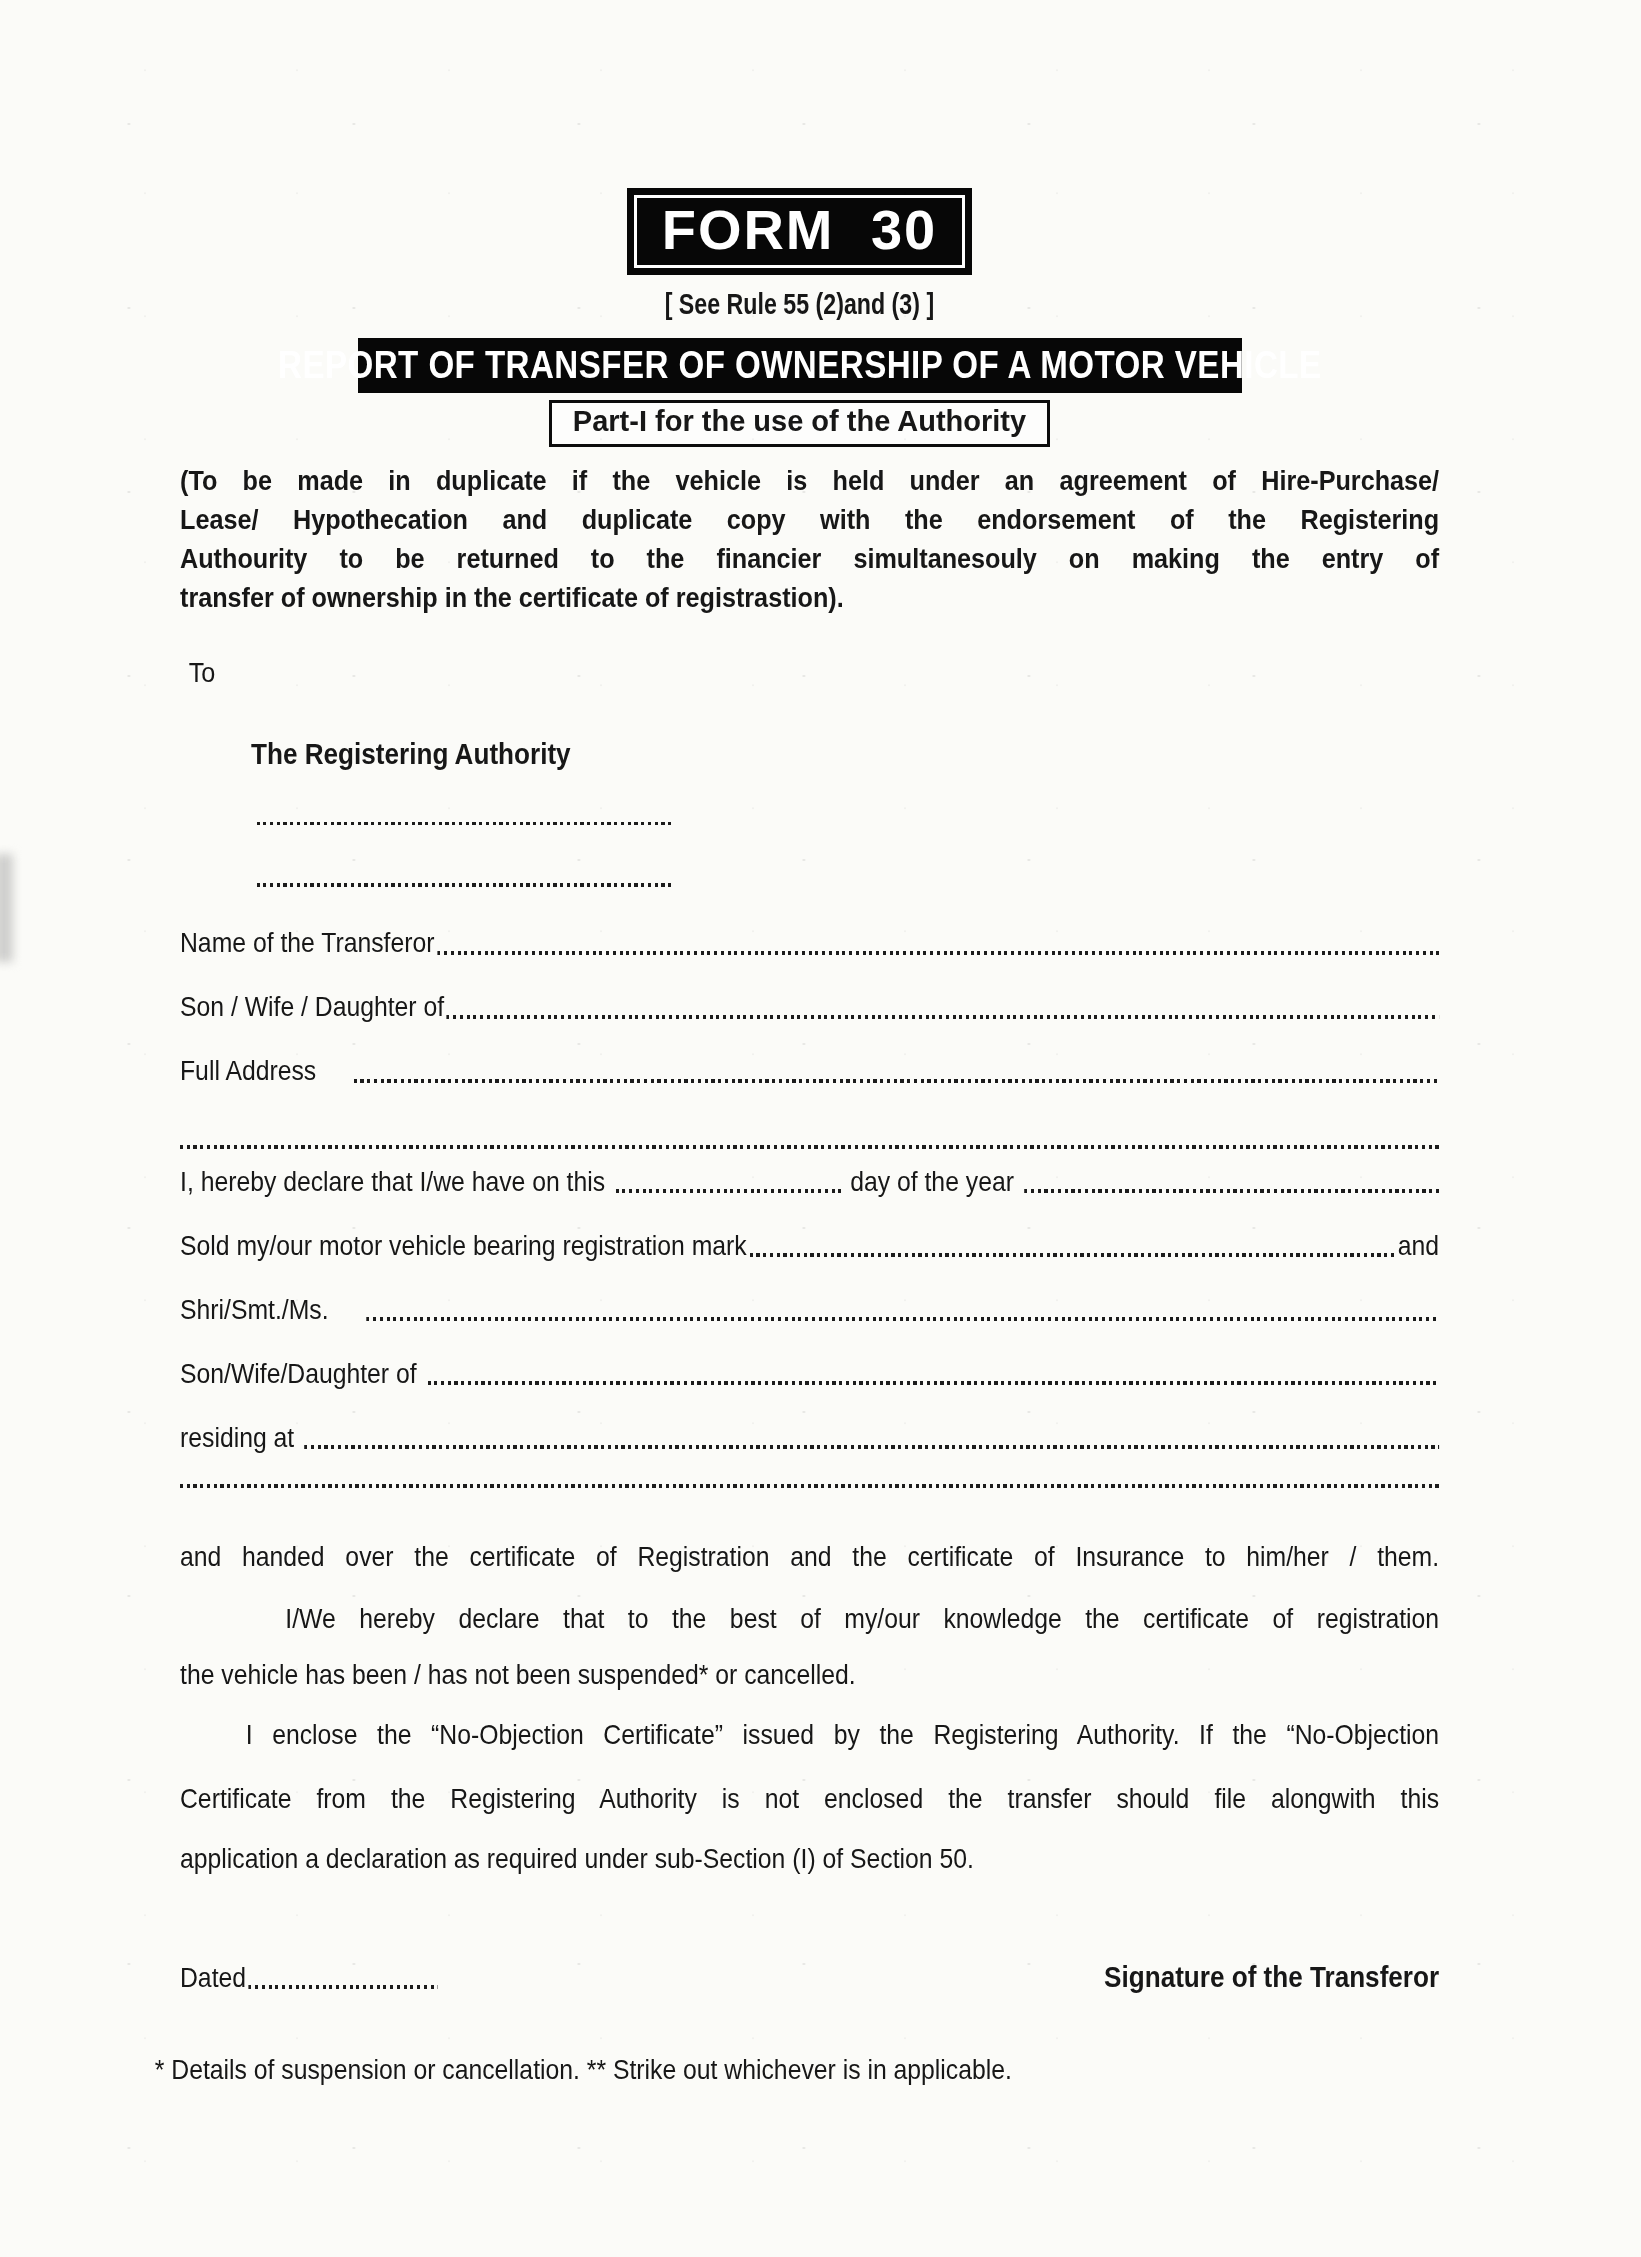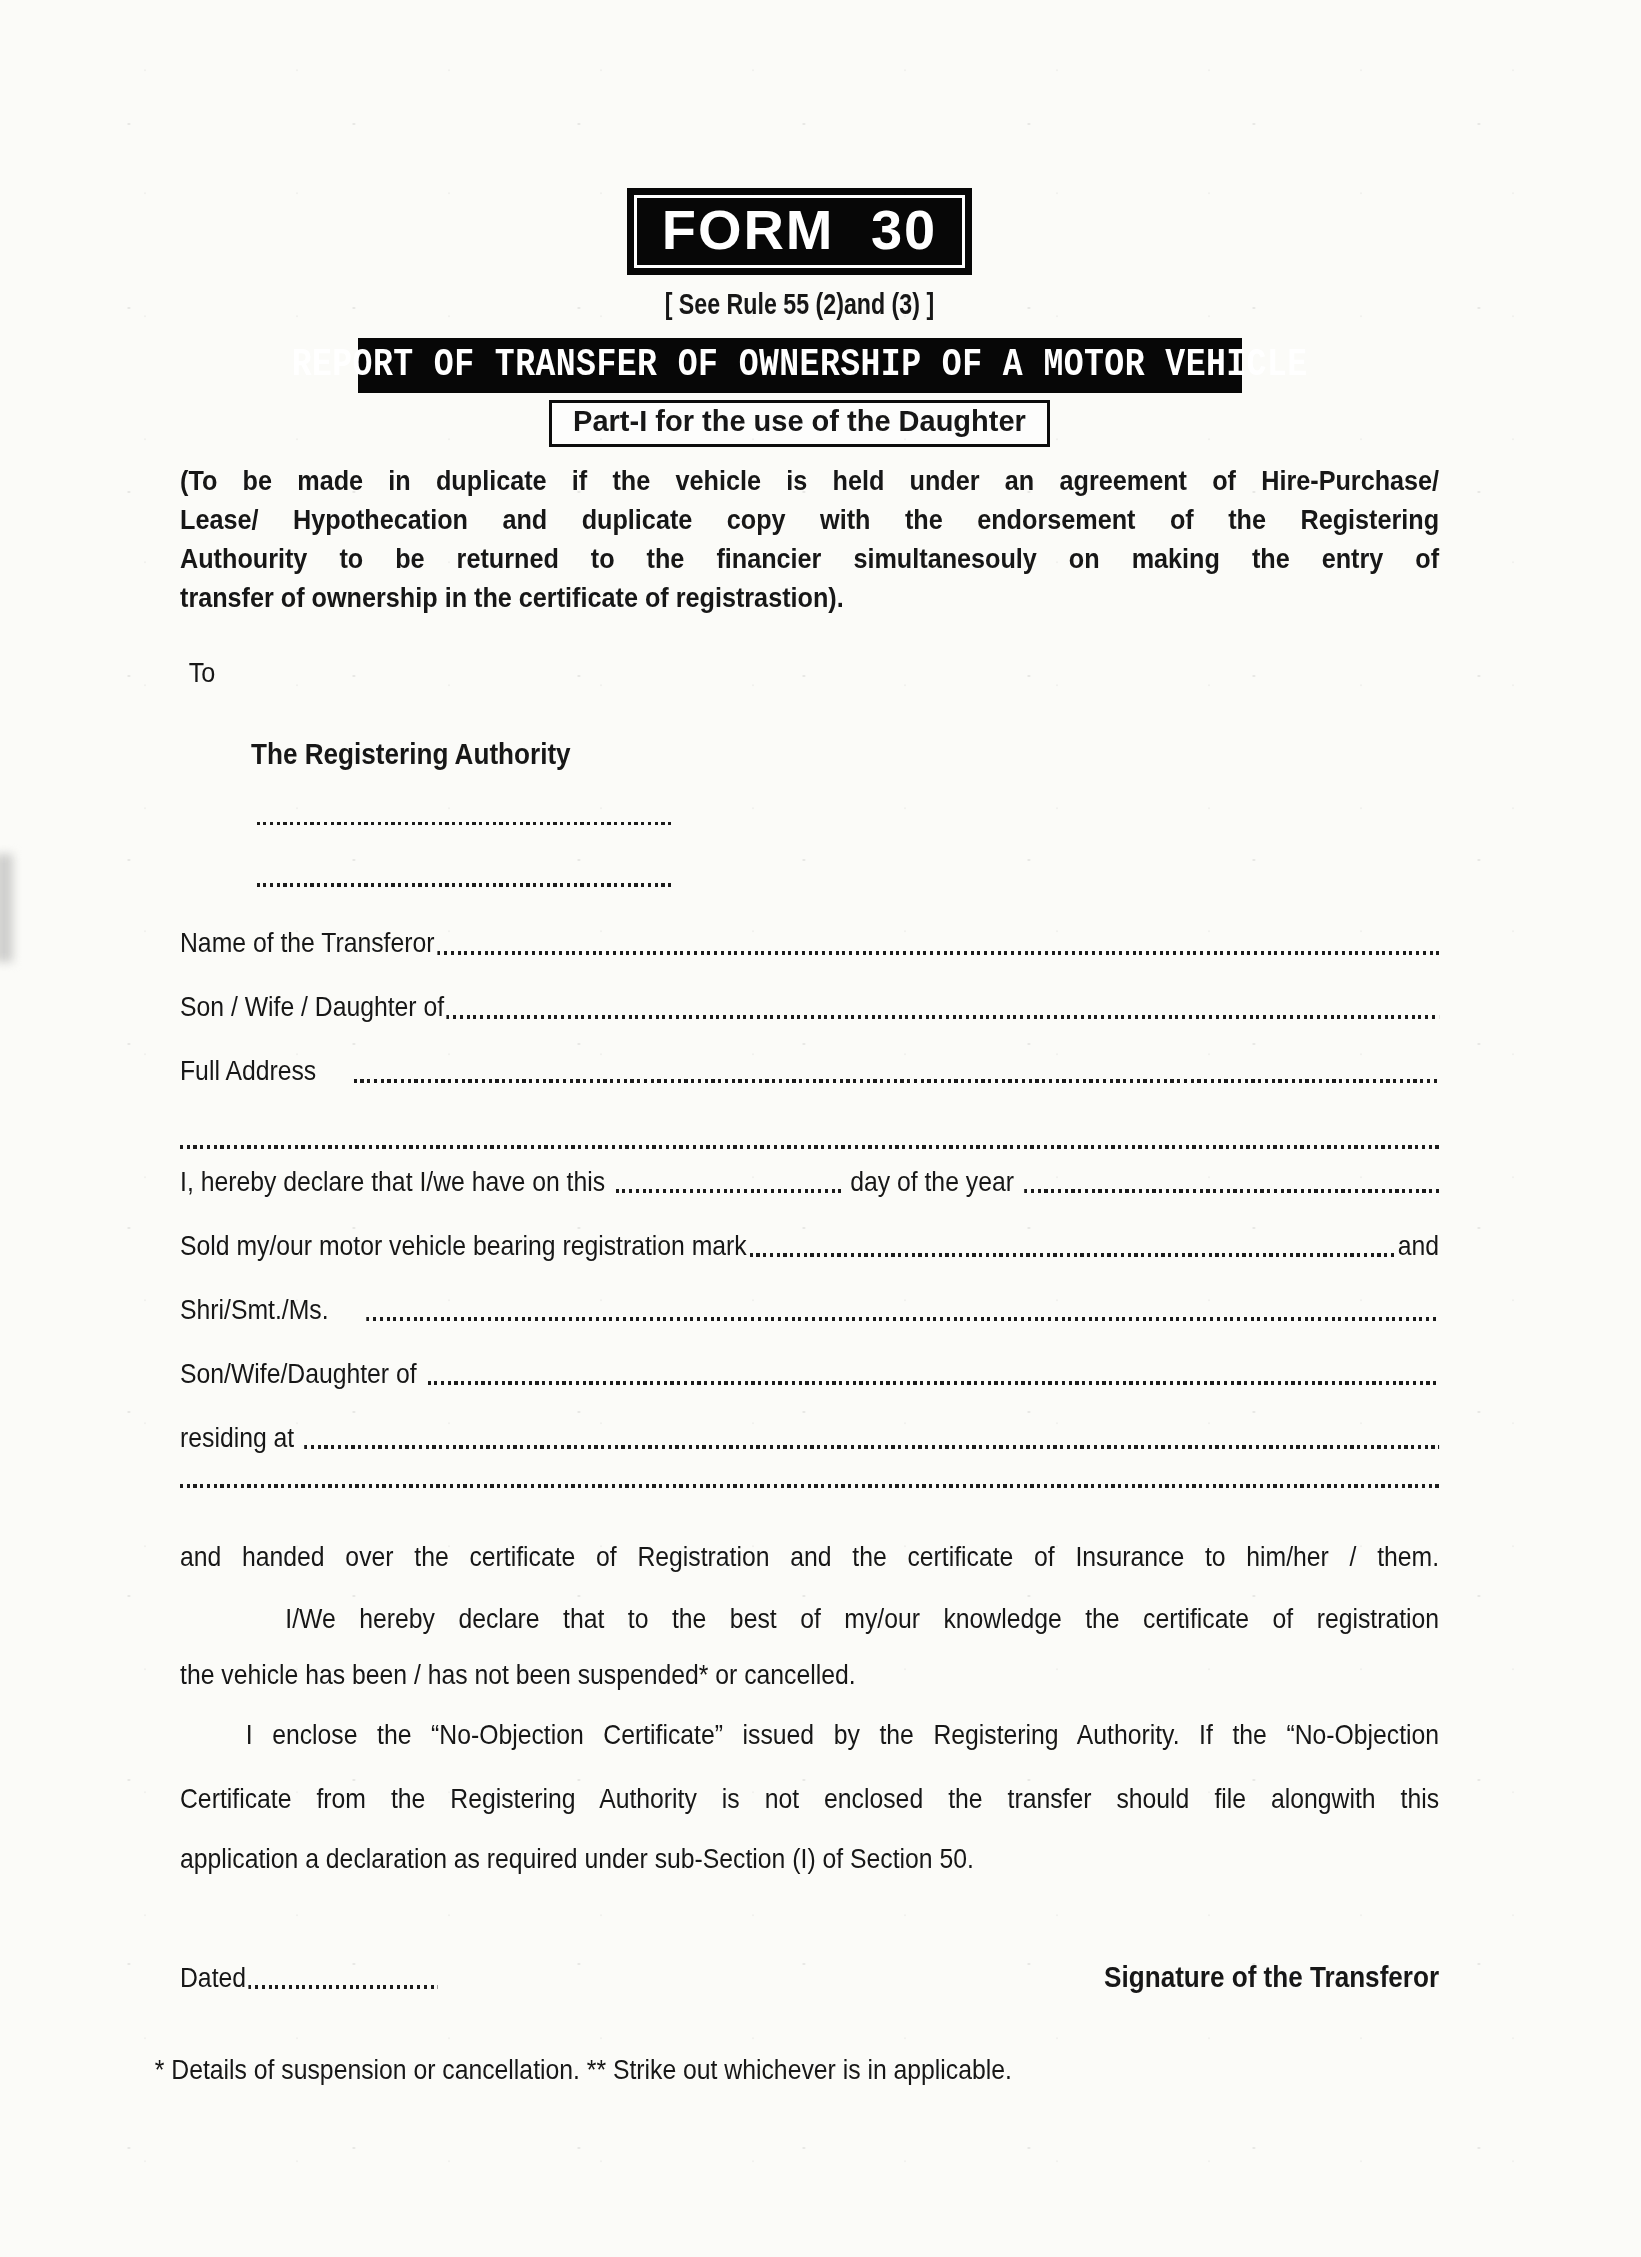--- a/index.html
+++ b/index.html
@@ -32,21 +32,21 @@
     color:#fff; font-weight:700; font-size:56px; line-height:60px;
     letter-spacing:1.9px; word-spacing:19.3px; white-space:nowrap;
   }
   .rule-row { display:flex; justify-content:center; margin-top:11.6px; }
   .rule-text {
     font-weight:700; font-size:29px; line-height:35px; white-space:nowrap;
     display:inline-block; transform:scaleX(.8);
   }
   .band {
     width:884px; height:55px; margin:15.4px auto 0; background:#070707;
-    display:flex; justify-content:center; align-items:center;font-family:Liberation Mono, monospace;
+    display:flex; justify-content:center; align-items:center;
   }
   .band-text {
     color:#fff; font-weight:700; font-size:39px; letter-spacing:0.5px;
     white-space:nowrap; display:inline-block; transform:scaleX(.85);
   }
   .part-row { display:flex; justify-content:center; margin-top:7.7px; }
   .part-box {
     display:inline-block; border:3.9px solid #0c0c0c; background:#fdfdfc;
     font-weight:700; font-size:29px; line-height:31px; padding:2.9px 21px 6.8px;
   }
@@ -110,21 +110,21 @@
         <span class="form30-text">FORM 30</span>
       </div>
     </div>
     <div class="rule-row">
       <span class="rule-text">[ See Rule 55 (2)and (3) ]</span>
     </div>
     <div class="band">
       <span class="band-text">REPORT OF TRANSFER OF OWNERSHIP OF A MOTOR VEHICLE</span>
     </div>
     <div class="part-row">
-      <span class="part-box">Part-I for the use of the Daughter</span>
+      <span class="part-box">Part-I for the use of the Authority</span>
     </div>
   </div>
 
   <div class="content">
 
     <div class="intro">
       <div class="jline">(To be made in duplicate if the vehicle is held under an agreement of Hire-Purchase/</div>
       <div class="jline">Lease/ Hypothecation and duplicate copy with the endorsement of the Registering</div>
       <div class="jline">Authourity to be returned to the financier simultanesouly on making the entry of</div>
       <div class="jlast">transfer of ownership in the certificate of registrastion).</div>

